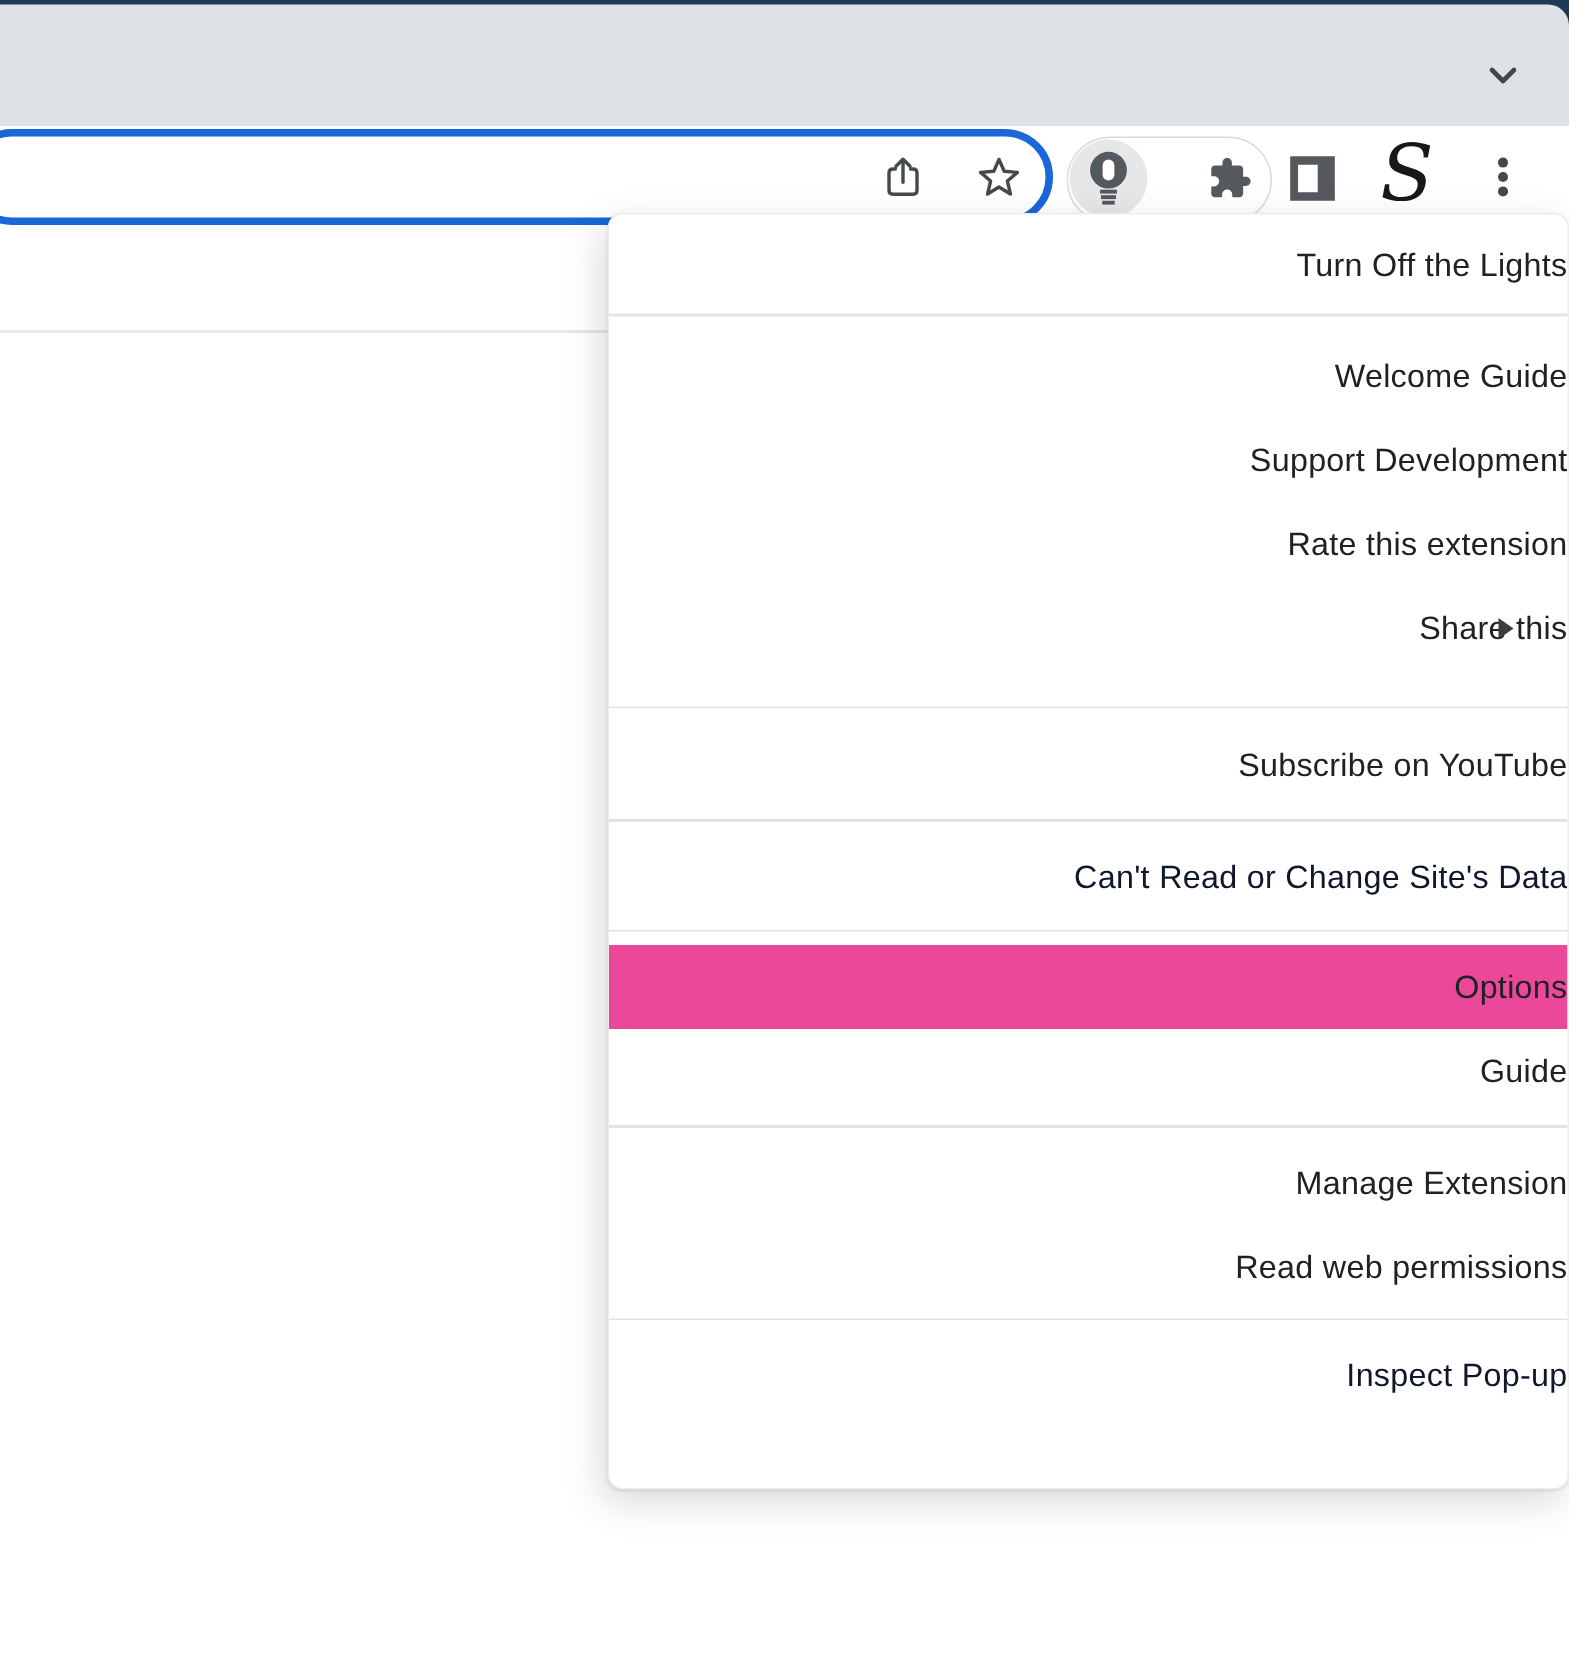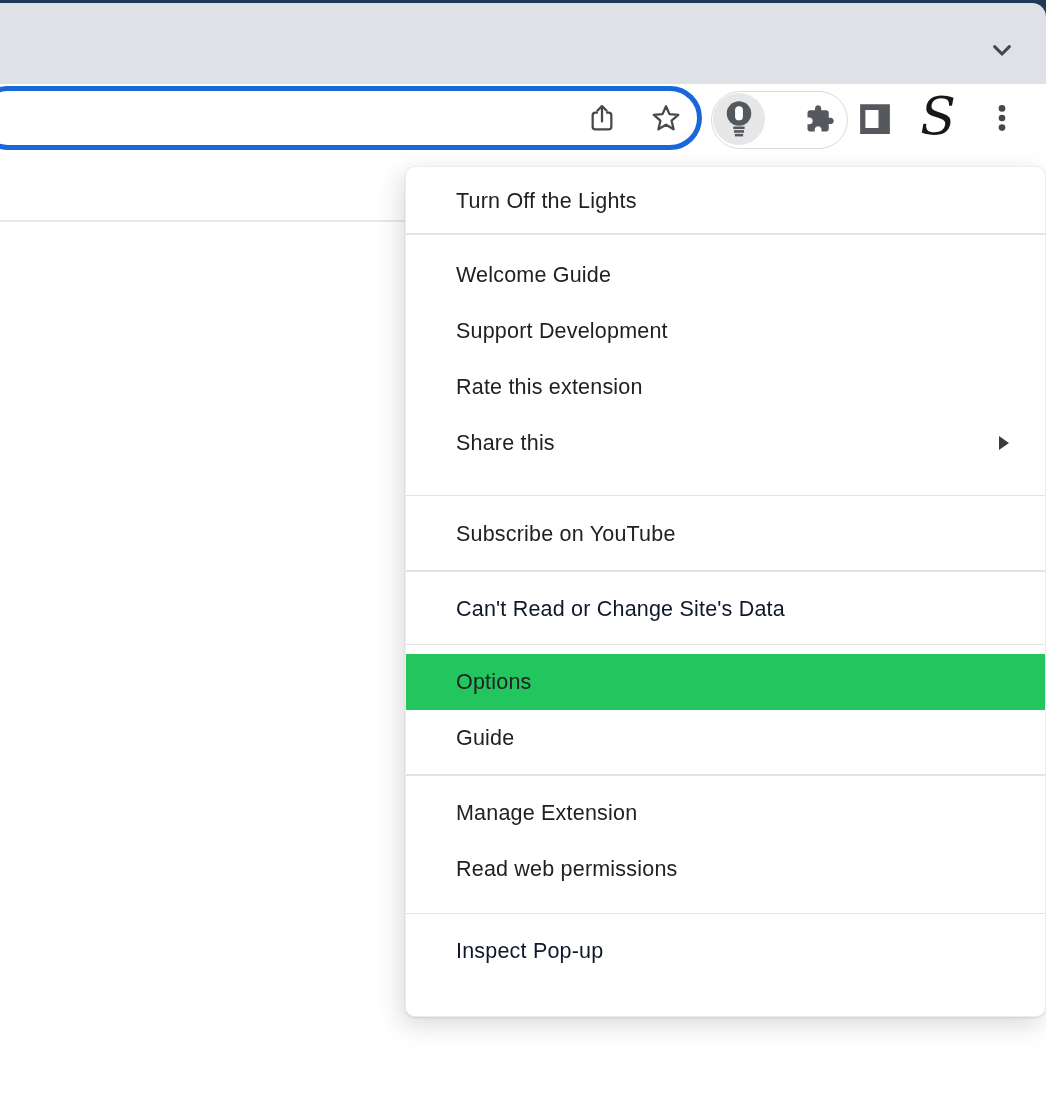--- a/index.html
+++ b/index.html
@@ -20,30 +20,30 @@
   .ext-pill{position:absolute;left:711px;top:91px;width:137px;height:58px;box-sizing:border-box;border:1.5px solid #d8dade;border-radius:30px;background:#fff;}
   .bulb-circle{position:absolute;left:1px;top:1px;width:52px;height:52px;border-radius:50%;background:#e7e7e8;display:flex;align-items:center;justify-content:center;}
   .puzzle-btn{position:absolute;right:12px;top:12px;width:30px;height:30px;}
   .sidepanel-btn{position:absolute;left:854px;top:98px;width:42px;height:42px;}
   .s-ext{position:absolute;left:914px;top:84px;width:48px;height:66px;text-align:center;line-height:64px;
          font-family:"DejaVu Serif","Liberation Serif",serif;font-style:italic;font-size:52px;color:#17181a;cursor:pointer;}
   .dots-btn{position:absolute;left:986px;top:102px;width:32px;height:32px;}
   
   .page-divider{position:absolute;top:220px;left:0;width:1046px;height:2px;background:#e8e8e8;}
   
-  .menu{position:absolute;left:405px;top:166px;width:641px;height:851px;box-sizing:border-box;background:#fff;
+  .menu{position:absolute;left:405px;top:142px;width:641px;height:851px;box-sizing:border-box;background:#fff;
         border:1px solid #ececec;border-radius:10px;overflow:hidden;z-index:5;
-        box-shadow:-4px 8px 26px rgba(0,0,0,.15),0 1px 2px rgba(0,0,0,.10);}
+        box-shadow:-4px 8px 26px rgba(0,0,0,.15),0 1px 2px rgba(0,0,0,.10);text-align:right;}
   .sec{padding:8px 0;}
   .s1{padding:6px 0 4px;} .s2{padding:12px 0 24px;} .s3{padding:10px 0 8px;}
-  .s4{padding:9px 0 7px;} .s5{padding:9px 0 8px;} .s6{padding:9px 0 16px;} .s7{padding:9px 0 8px;}
+  .s4{padding:9px 0 7px;} .s5{padding:9px 0 8px;} .s6{padding:9px 0 6px;} .s7{padding:9px 0 8px;}
   .sep{height:1.5px;background:#e2e3e5;}
   .mi{height:56px;line-height:56px;padding-left:50px;font-size:21.5px;letter-spacing:.2px;color:#202124;position:relative;cursor:pointer;}
   .mi.disabled{color:#0f172a;cursor:default;}
-  .mi.highlight{background:#22c55e;}
+  .mi.highlight{background:#ec4899;}
   .submenu-arrow{position:absolute;right:36px;top:50%;transform:translateY(-50%);width:0;height:0;
                  border-top:7px solid transparent;border-bottom:7px solid transparent;border-left:10px solid #3a3d40;}
   svg{display:block;}
 </style>
 </head>
 <body>
 
 <div class="tabstrip">
   <div class="tabstrip-surface"></div>
   <div class="chevron-btn">

